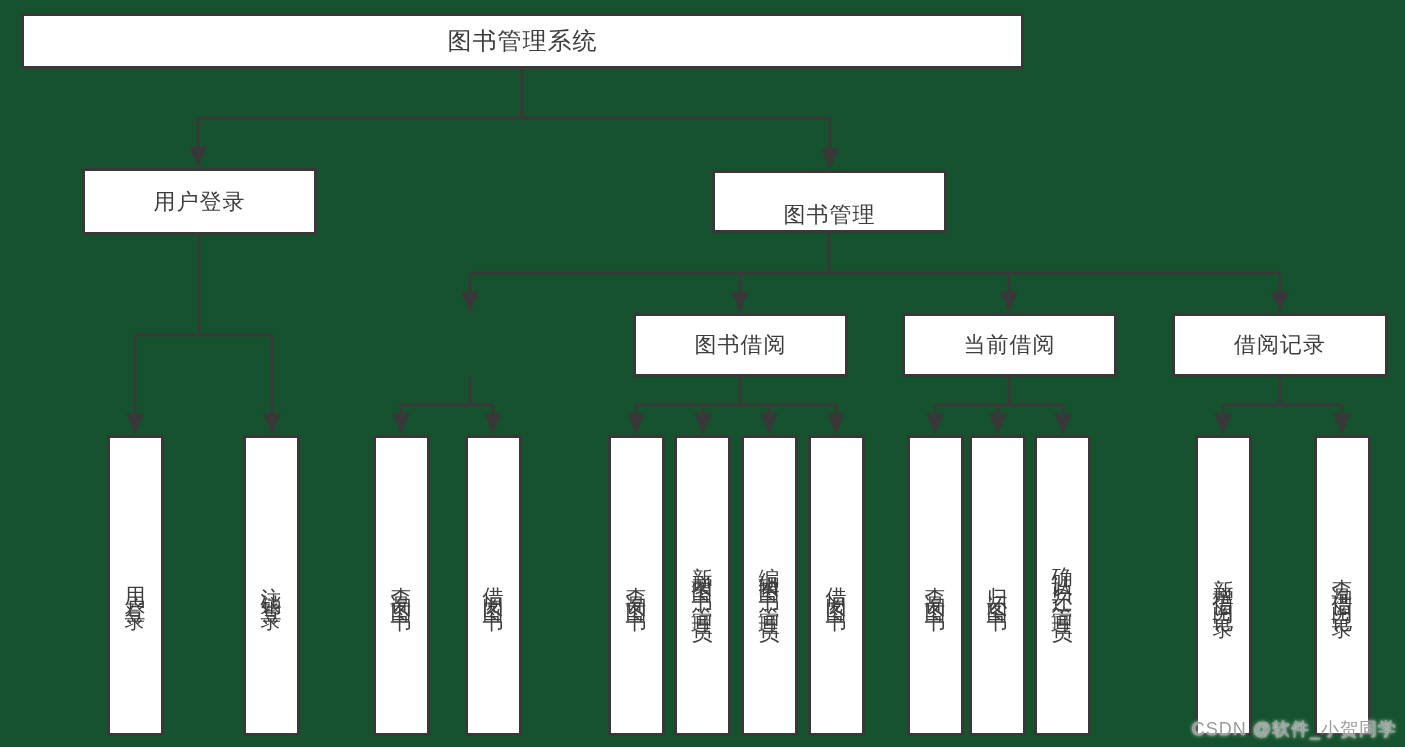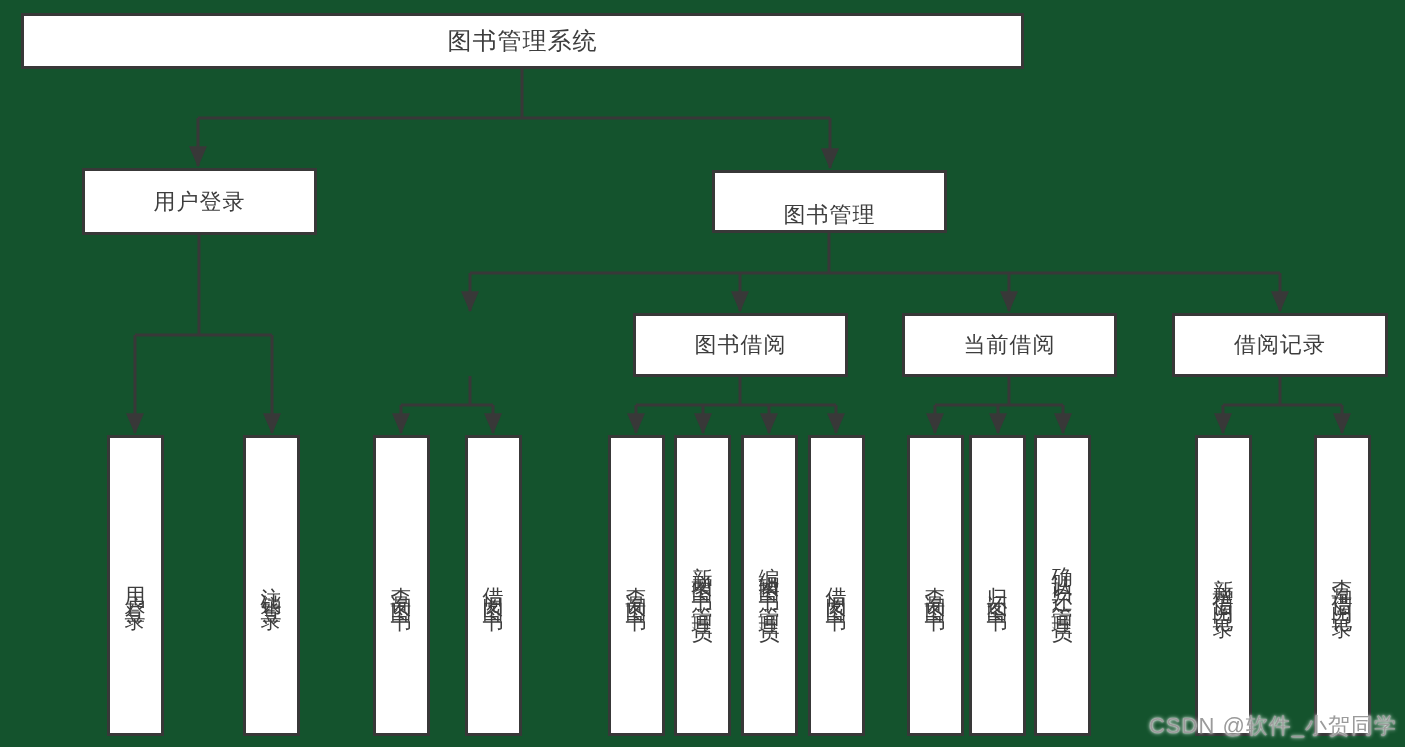--- a/index.html
+++ b/index.html
@@ -35,21 +35,21 @@
     text-orientation: mixed;
     font-size: 21px;
     letter-spacing: 8px;
     line-height: 1;
   }
   .leaf span { display: inline-block; }
   .watermark {
     position: absolute;
     right: 8px;
     bottom: 6px;
-    font-size: 22px;
+    font-size: 18px;
     color: #9b9b9b;
     letter-spacing: 1px;
     text-shadow: 0 0 2px #ffffff, 0 0 4px #ffffff;
     white-space: nowrap;
   }
 </style>
 </head>
 <body>
 
 <div class="stage">

